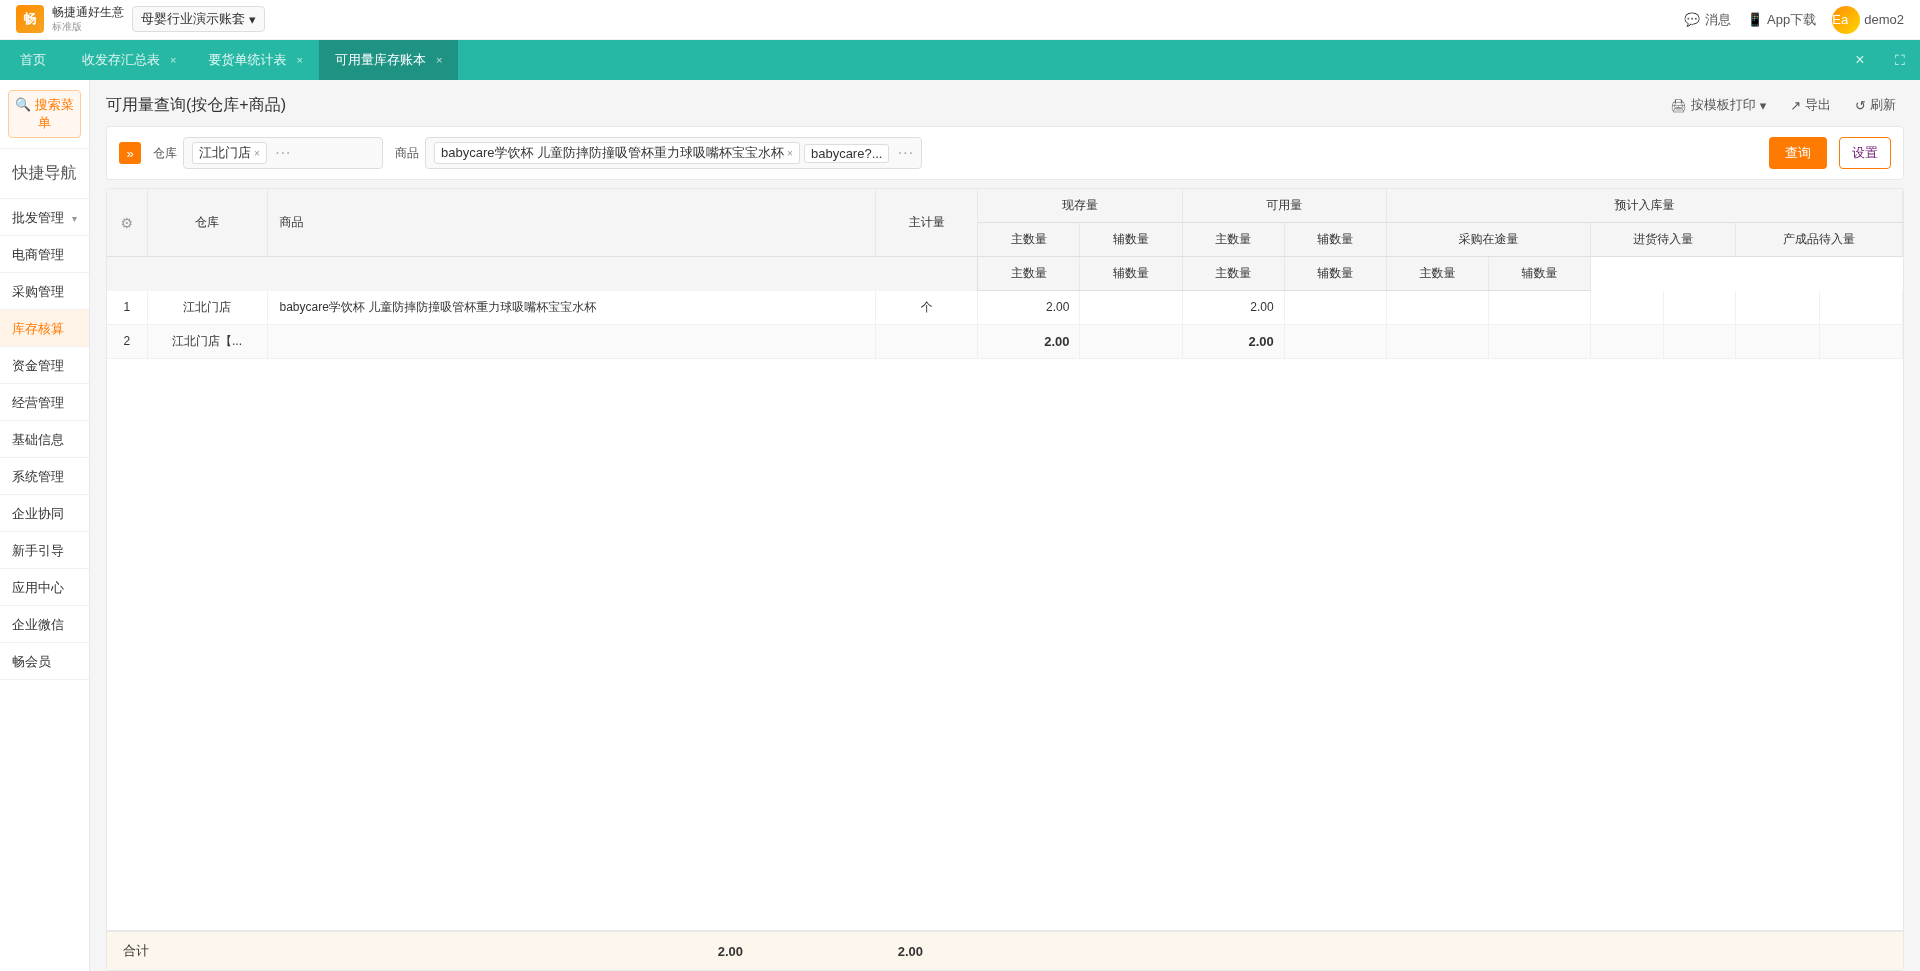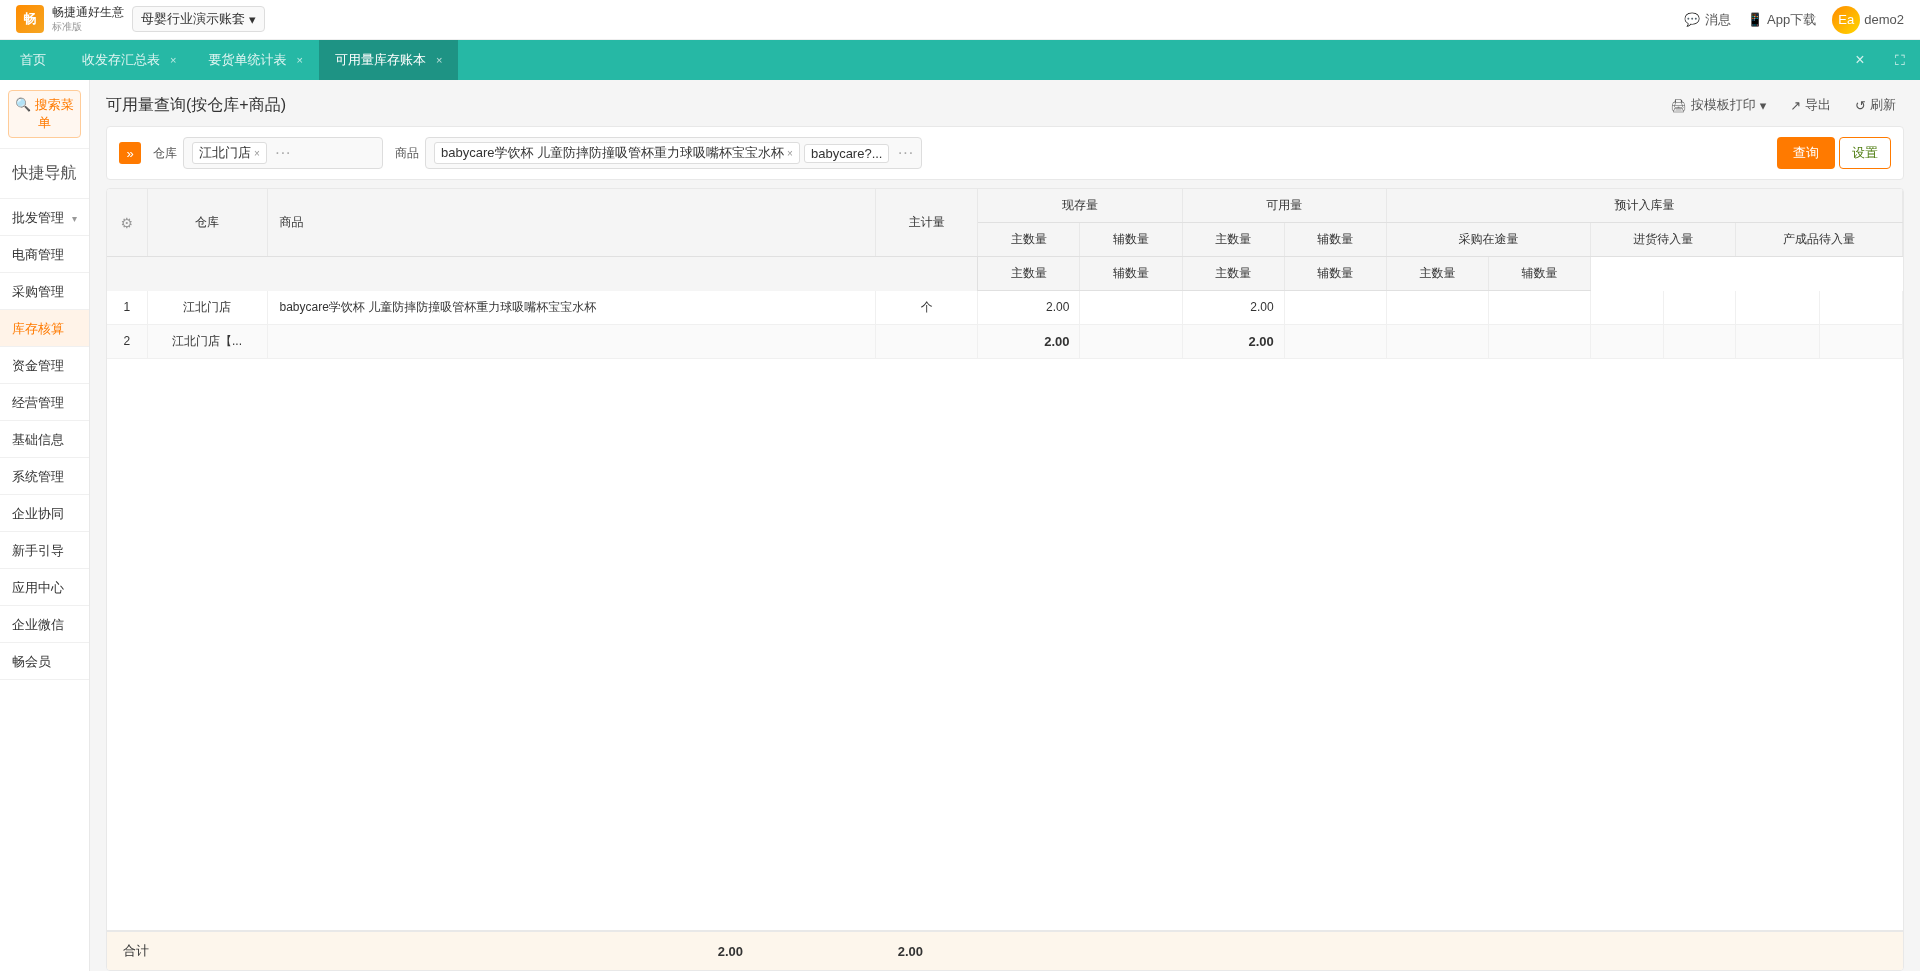--- a/index.html
+++ b/index.html
@@ -16,21 +16,21 @@
       border-bottom: 1px solid #eee;
       flex-shrink: 0;
     }
     .top-bar-left { display: flex; align-items: center; gap: 8px; }
     .logo-icon { width: 28px; height: 28px; background: linear-gradient(135deg, #ff8c00, #f5a623); border-radius: 4px; display: flex; align-items: center; justify-content: center; color: white; font-size: 10px; font-weight: bold; }
     .brand-text { font-size: 12px; color: #333; line-height: 1.2; }
     .brand-sub { color: #999; font-size: 10px; }
     .industry-selector { display: flex; align-items: center; gap: 4px; background: #f9f9f9; border: 1px solid #ddd; border-radius: 4px; padding: 3px 8px; cursor: pointer; color: #333; font-size: 12px; min-width: 120px; }
     .top-bar-right { display: flex; align-items: center; gap: 16px; }
     .top-right-item { display: flex; align-items: center; gap: 4px; color: #555; font-size: 12px; cursor: pointer; }
-    .avatar { width: 28px; height: 28px; border-radius: 50%; background: linear-gradient(135deg, #ff8c00, #ffd700); display: flex; align-items: center; justify-content: center; color: white; font-size: 11px; }
+    .avatar { width: 28px; height: 28px; border-radius: 50%; background: linear-gradient(135deg, #ff8c00, #ffd700); display: flex; align-items: center; justify-content: flex-start; color: white; font-size: 11px; }
 
     
     .nav-tabs {
       height: 40px;
       background: #26b8a5;
       display: flex;
       align-items: flex-start;
       padding: 0 0 0 0;
       flex-shrink: 0;
     }
@@ -119,23 +119,23 @@
       flex-shrink: 0;
       border: 1px solid #e8e8e8;
     }
     .filter-expand-btn { width: 22px; height: 22px; background: #ff7a00; border-radius: 3px; display: flex; align-items: center; justify-content: center; color: white; cursor: pointer; font-size: 12px; flex-shrink: 0; }
     .filter-field { display: flex; align-items: center; gap: 6px; }
     .filter-label { color: #555; font-size: 12px; white-space: nowrap; }
     .filter-input-area { display: flex; align-items: center; background: #f9f9f9; border: 1px solid #ddd; border-radius: 4px; padding: 4px 8px; min-width: 200px; flex-wrap: wrap; gap: 4px; }
     .filter-tag { background: #fff; border: 1px solid #ddd; border-radius: 3px; padding: 1px 6px; font-size: 11px; color: #333; display: flex; align-items: center; gap: 3px; }
     .filter-tag .tag-close { color: #999; cursor: pointer; font-size: 10px; }
     .filter-dots { color: #aaa; font-size: 16px; cursor: pointer; margin-left: 4px; }
-    .filter-actions { margin-left: auto; display: flex; gap: 4px; border-radius: 15px; }
+    .filter-actions { margin-left: auto; display: flex; gap: 12px; border-radius: 15px; }
     .btn-query { background: #ff7a00; color: white; border: none; border-radius: 4px; padding: 6px 16px; cursor: pointer; font-size: 13px; }
-    .btn-settings { background: #fff; color: #4d7c0f; border: 1px solid #ff7a00; border-radius: 4px; padding: 6px 12px; cursor: pointer; font-size: 13px; }
+    .btn-settings { background: #fff; color: #701a75; border: 1px solid #ff7a00; border-radius: 4px; padding: 6px 12px; cursor: pointer; font-size: 13px; }
 
     
     .table-area { flex: 1; margin: 0 16px; overflow: auto; background: #fff; border: 1px solid #e8e8e8; border-radius: 4px; display: flex; flex-direction: column; }
     
     table { width: 100%; border-collapse: collapse; min-width: 900px; }
     thead tr th { background: #f5f5f5; border-bottom: 1px solid #e0e0e0; border-right: 1px solid #e8e8e8; padding: 8px 10px; text-align: center; color: #333; font-weight: 500; font-size: 12px; position: sticky; top: 0; z-index: 2; }
     thead tr.header-row-1 th { }
     thead tr.header-row-2 th { }
     tbody tr td { border-bottom: 1px solid #f0f0f0; border-right: 1px solid #f0f0f0; padding: 8px 10px; color: #333; font-size: 12px; text-align: center; }
     tbody tr.subtotal { background: #fafafa; font-weight: 500; }

